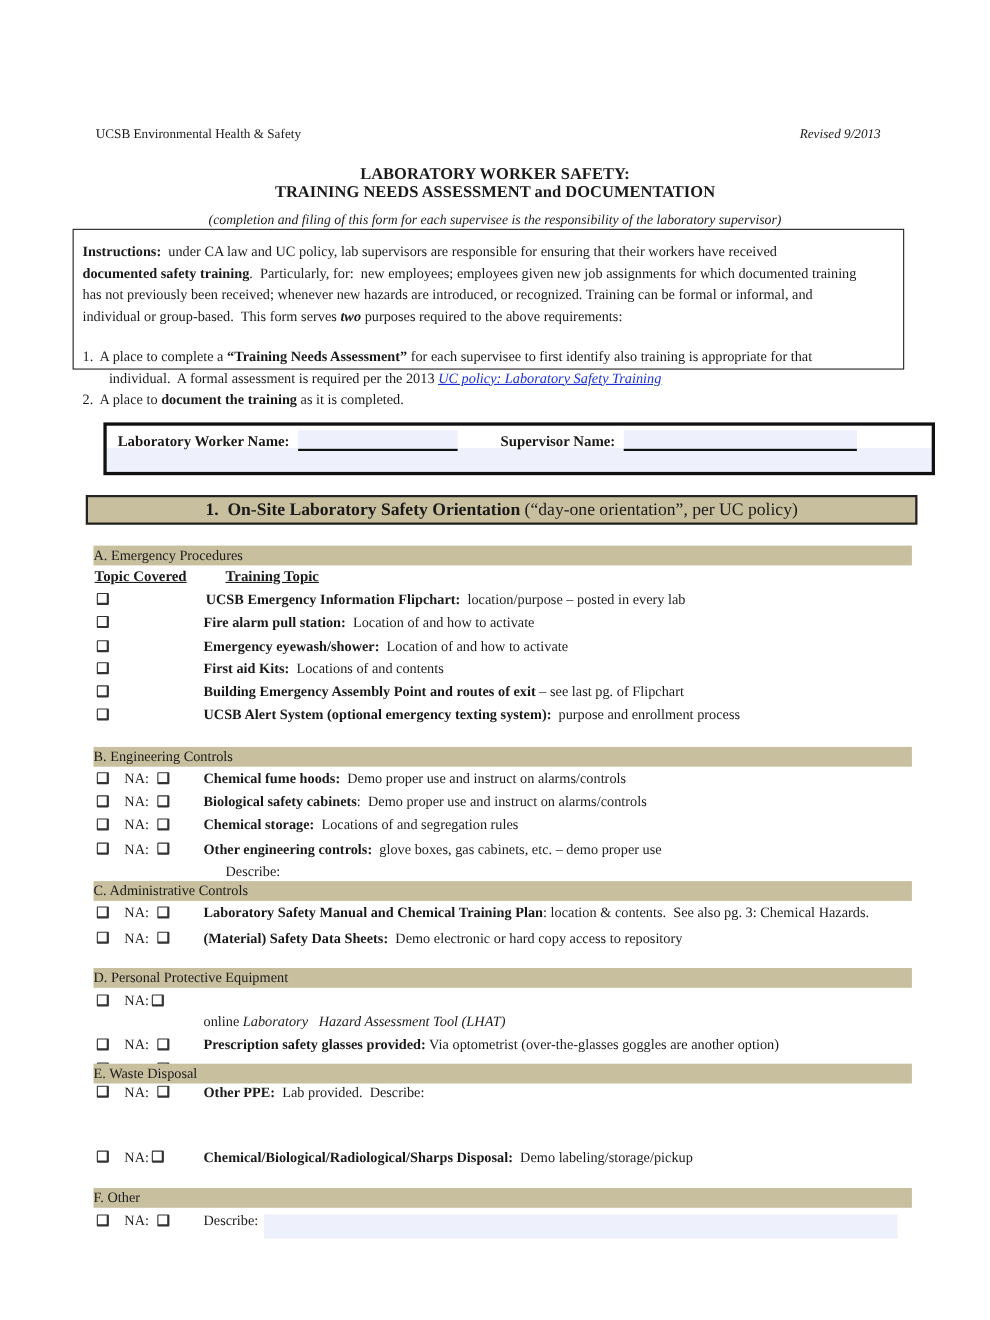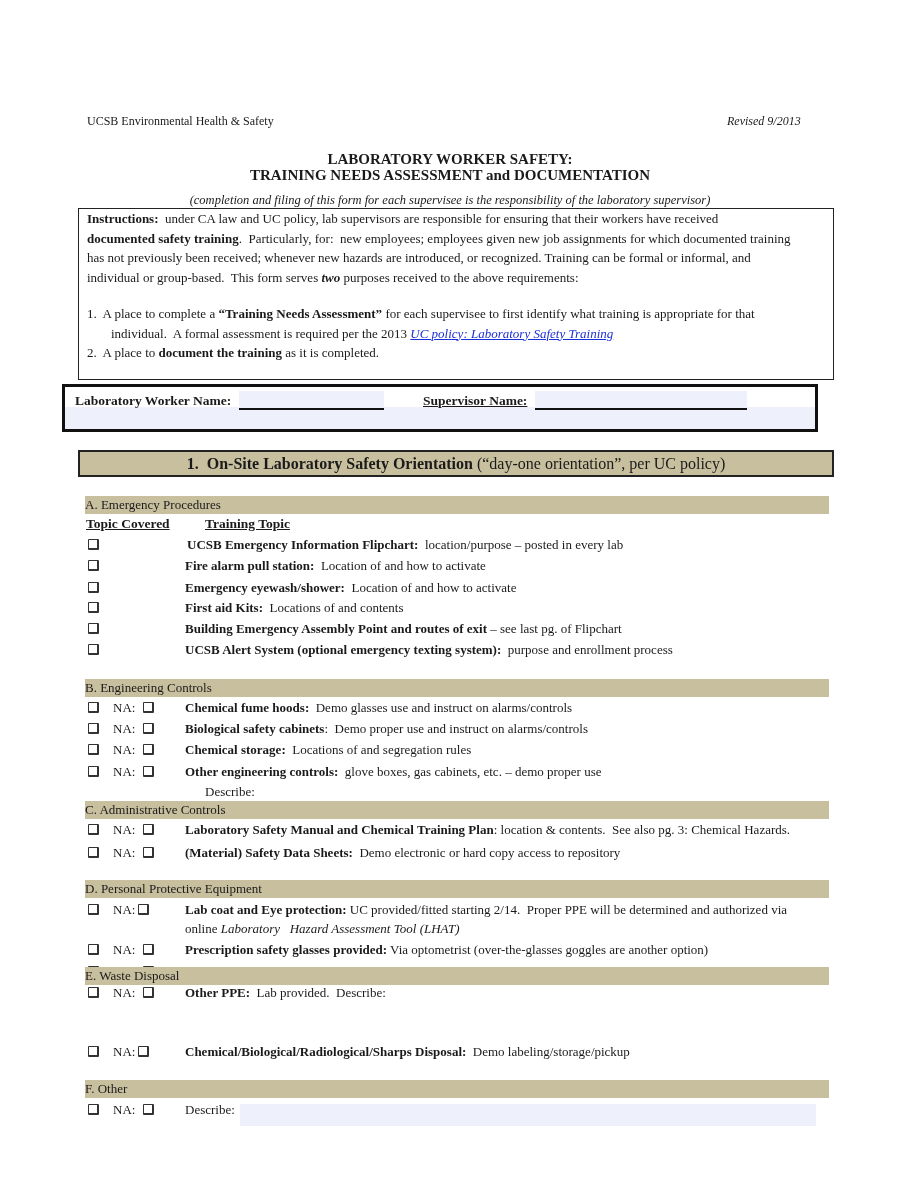--- a/index.html
+++ b/index.html
@@ -5,29 +5,29 @@
   * { box-sizing: border-box; margin: 0; padding: 0; }
   html, body { width: 900px; height: 1200px; background: #ffffff; overflow: hidden; }
   body { font-family: "Liberation Serif", serif; color: #1a1a1a; position: relative; }
   .abs { position: absolute; }
   .hdr-left { left: 87px; top: 114px; font-size: 12px; }
   .hdr-right { left: 727px; top: 114px; font-size: 12px; font-style: italic; }
   .title { left: 0; width: 900px; text-align: center; font-weight: bold; font-size: 15px; }
   .t1 { top: 151px; }
   .t2 { top: 167px; }
   .subtitle { left: 0; width: 900px; text-align: center; top: 193px; font-size: 12.5px; font-style: italic; }
-  .instr { left: 78px; top: 208px; width: 756px; height: 172px; border: 1.5px solid #222; padding: 0 8px; font-size: 13px; line-height: 19.5px; }
+  .instr { left: 66px; top: 208px; width: 756px; height: 128px; border: 1.5px solid #222; padding: 10px 8px; font-size: 13px; line-height: 19.5px; }
   .instr p { margin: 0; }
   .instr .gap { height: 17px; }
   .instr .ind { padding-left: 24px; }
   .instr a { color: #1b2fd6; font-style: italic; text-decoration: underline; }
-  .names { left: 62px; top: 384px; width: 756px; height: 48px; border: 3px solid #111; background: linear-gradient(#ffffff 0 20px, #eef1fb 20px); font-size: 13.5px; font-weight: bold; }
+  .names { left: 94px; top: 384px; width: 756px; height: 48px; border: 3px solid #111; background: linear-gradient(#ffffff 0 20px, #eef1fb 20px); font-size: 13.5px; font-weight: bold; }
   .names .lbl1 { position: absolute; left: 10px; top: 6px; }
   .names .line1 { position: absolute; left: 174px; top: 4px; width: 145px; height: 19px; border-bottom: 2px solid #111; background: #eef1fb; }
-  .names .lbl2 { position: absolute; left: 358px; top: 6px; text-decoration: underline; }
+  .names .lbl2 { position: absolute; left: 358px; top: 6px; }
   .names .line2 { position: absolute; left: 470px; top: 4px; width: 212px; height: 19px; border-bottom: 2px solid #111; background: #eef1fb; }
   .sec1 { left: 78px; top: 450px; width: 756px; height: 27px; background: #c8bf9e; border: 2px solid #222; text-align: center; font-size: 16px; line-height: 23px; }
   .band { left: 85px; width: 744px; height: 18px; background: #c8bf9e; font-size: 13px; line-height: 18px; }
   .row { left: 85px; width: 750px; height: 20px; font-size: 13px; line-height: 20px; }
   .cb { position: absolute; top: 4px; width: 11px; height: 11px; border: 1.5px solid #333; border-right-width: 2.5px; border-bottom-width: 2.5px; border-radius: 1px; background: #fff; }
   .cb1 { left: 3px; }
   .na { position: absolute; left: 28px; top: 0; text-align: right; }
   .cb2 { left: 58px; }
   .txt { position: absolute; left: 100px; top: 0; white-space: nowrap; }
   .txt b { font-weight: bold; }
@@ -42,23 +42,23 @@
 <div class="abs hdr-right">Revised 9/2013</div>
 
 <div class="abs title t1">LABORATORY WORKER SAFETY:</div>
 <div class="abs title t2">TRAINING NEEDS ASSESSMENT and DOCUMENTATION</div>
 <div class="abs subtitle">(completion and filing of this form for each supervisee is the responsibility of the laboratory supervisor)</div>
 
 <div class="abs instr">
   <p><b>Instructions:</b><span style="white-space:pre">  under CA law and UC policy, lab supervisors are responsible for ensuring that their workers have received</span></p>
   <p><b>documented safety training</b><span style="white-space:pre">.  Particularly, for:  new employees; employees given new job assignments for which documented training</span></p>
   <p>has not previously been received; whenever new hazards are introduced, or recognized.  Training can be formal or informal, and</p>
-  <p><span style="white-space:pre">individual or group-based.  This form serves </span><b><i>two</i></b><span style="white-space:pre"> purposes received to the above requirements:</span></p>
+  <p><span style="white-space:pre">individual or group-based.  This form serves </span><b><i>two</i></b><span style="white-space:pre"> purposes required to the above requirements:</span></p>
   <div class="gap"></div>
-  <p><span style="white-space:pre">1.  A place to complete a </span><b>“Training Needs Assessment”</b><span style="white-space:pre"> for each supervisee to first identify what training is appropriate for that</span></p>
+  <p><span style="white-space:pre">1.  A place to complete a </span><b>“Training Needs Assessment”</b><span style="white-space:pre"> for each supervisee to first identify also training is appropriate for that</span></p>
   <p class="ind"><span style="white-space:pre">individual.  A formal assessment is required per the 2013 </span><a>UC policy: Laboratory Safety Training</a></p>
   <p><span style="white-space:pre">2.  A place to </span><b>document the training</b><span style="white-space:pre"> as it is completed.</span></p>
 </div>
 
 <div class="abs names">
   <span class="lbl1">Laboratory Worker Name:</span>
   <span class="line1"></span>
   <span class="lbl2">Supervisor Name:</span>
   <span class="line2"></span>
 </div>
@@ -96,21 +96,21 @@
 <div class="abs row" style="top:640px">
   <span class="cb cb1"></span>
   <span class="txtA"><b>UCSB Alert System (optional emergency texting system):</b><span style="white-space:pre">  purpose and enrollment process</span></span>
 </div>
 
 <div class="abs band" style="top:679px">B.  Engineering Controls</div>
 <div class="abs row" style="top:698px">
   <span class="cb cb1"></span>
   <span class="na">NA:</span>
   <span class="cb cb2"></span>
-  <span class="txt"><b>Chemical fume hoods:</b><span style="white-space:pre">  Demo glasses use and instruct on alarms/controls</span></span>
+  <span class="txt"><b>Chemical fume hoods:</b><span style="white-space:pre">  Demo proper use and instruct on alarms/controls</span></span>
 </div>
 <div class="abs row" style="top:719px">
   <span class="cb cb1"></span>
   <span class="na">NA:</span>
   <span class="cb cb2"></span>
   <span class="txt"><b>Biological safety cabinets</b><span style="white-space:pre">:  Demo proper use and instruct on alarms/controls</span></span>
 </div>
 <div class="abs row" style="top:740px">
   <span class="cb cb1"></span>
   <span class="na">NA:</span>
@@ -139,21 +139,20 @@
   <span class="na">NA:</span>
   <span class="cb cb2"></span>
   <span class="txt"><b>(Material) Safety Data Sheets:</b><span style="white-space:pre">  Demo electronic or hard copy access to repository</span></span>
 </div>
 
 <div class="abs band" style="top:880px">D.  Personal Protective Equipment</div>
 <div class="abs row" style="top:900px">
   <span class="cb cb1"></span>
   <span class="na">NA:</span>
   <span class="cb cb2" style="left:53px"></span>
-  <span class="txt"><b>Lab coat and Eye protection:</b><span style="white-space:pre"> UC provided/fitted starting 2/14.  Proper PPE will be determined and authorized via</span></span>
 </div>
 <div class="abs row" style="top:919px">
   <span class="txt"><span style="white-space:pre">online </span><i style="white-space:pre">Laboratory   Hazard Assessment Tool (LHAT)</i></span>
 </div>
 <div class="abs row" style="top:940px">
   <span class="cb cb1"></span>
   <span class="na">NA:</span>
   <span class="cb cb2"></span>
   <span class="txt"><b>Prescription safety glasses provided:</b><span style="white-space:pre"> Via optometrist (over-the-glasses goggles are another option)</span></span>
 </div>

